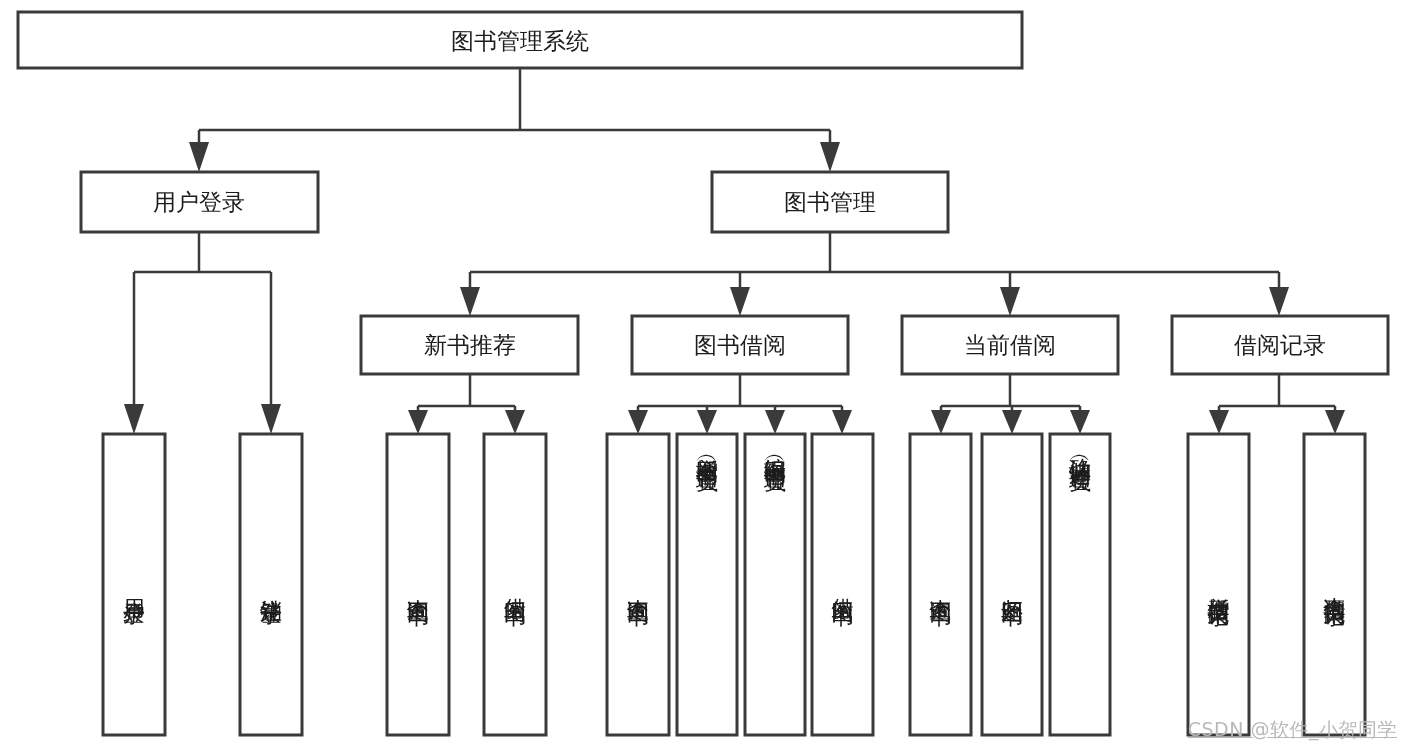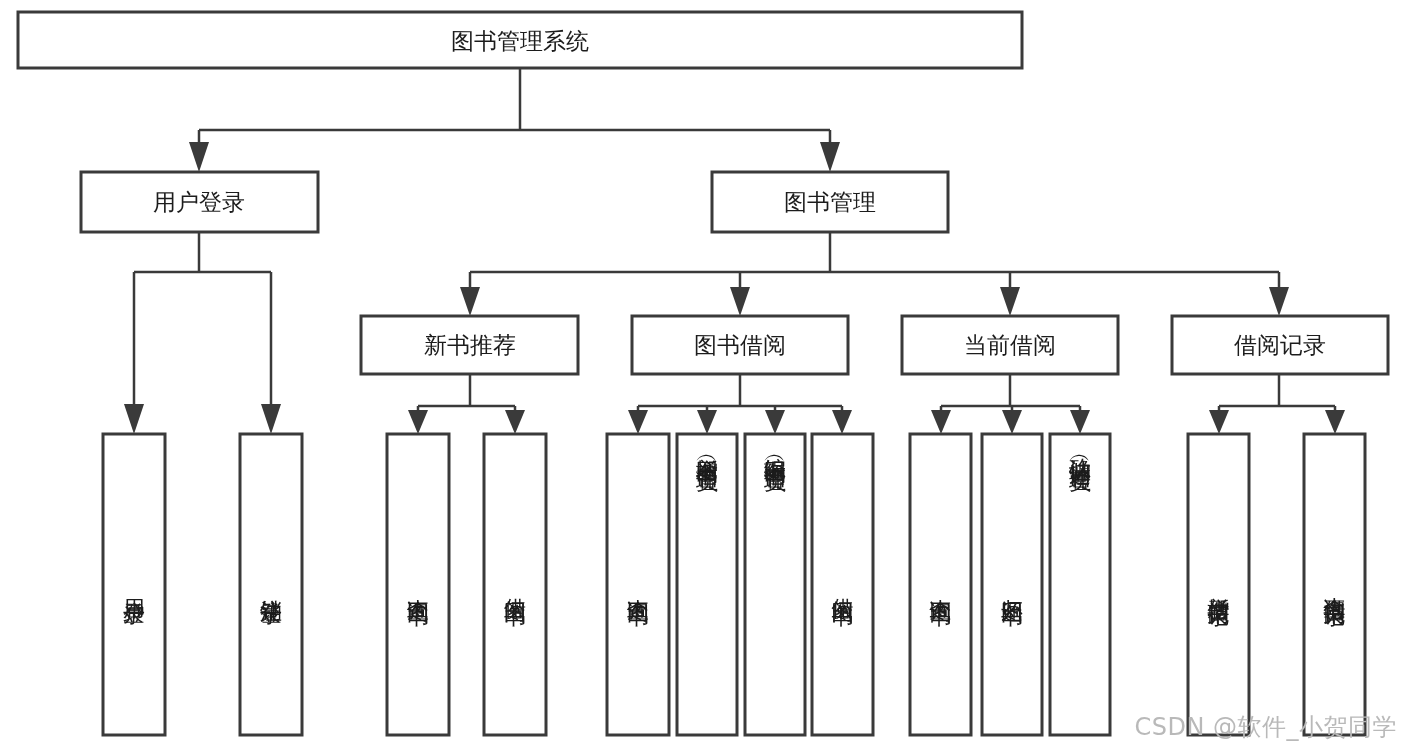--- a/index.html
+++ b/index.html
@@ -54,24 +54,25 @@
     letter-spacing: 2px;
     white-space: nowrap;
     text-align: center;
     pointer-events: none;
   }
   .watermark {
     position: absolute;
     right: 8px;
     bottom: 4px;
     font-family: "DejaVu Sans", "Liberation Sans", sans-serif;
-    font-size: 24px;
+    font-size: 19px;
     color: #b9b9b9;
     letter-spacing: 0.5px;
     white-space: nowrap;
+    text-decoration: underline;
   }
 </style>
 </head>
 <body>
 
 <svg id="diagram" viewBox="0 0 1405 747" xmlns="http://www.w3.org/2000/svg">
 
   <g>
 
     <path class="conn" d="M 520 68 L 520 130"></path>

